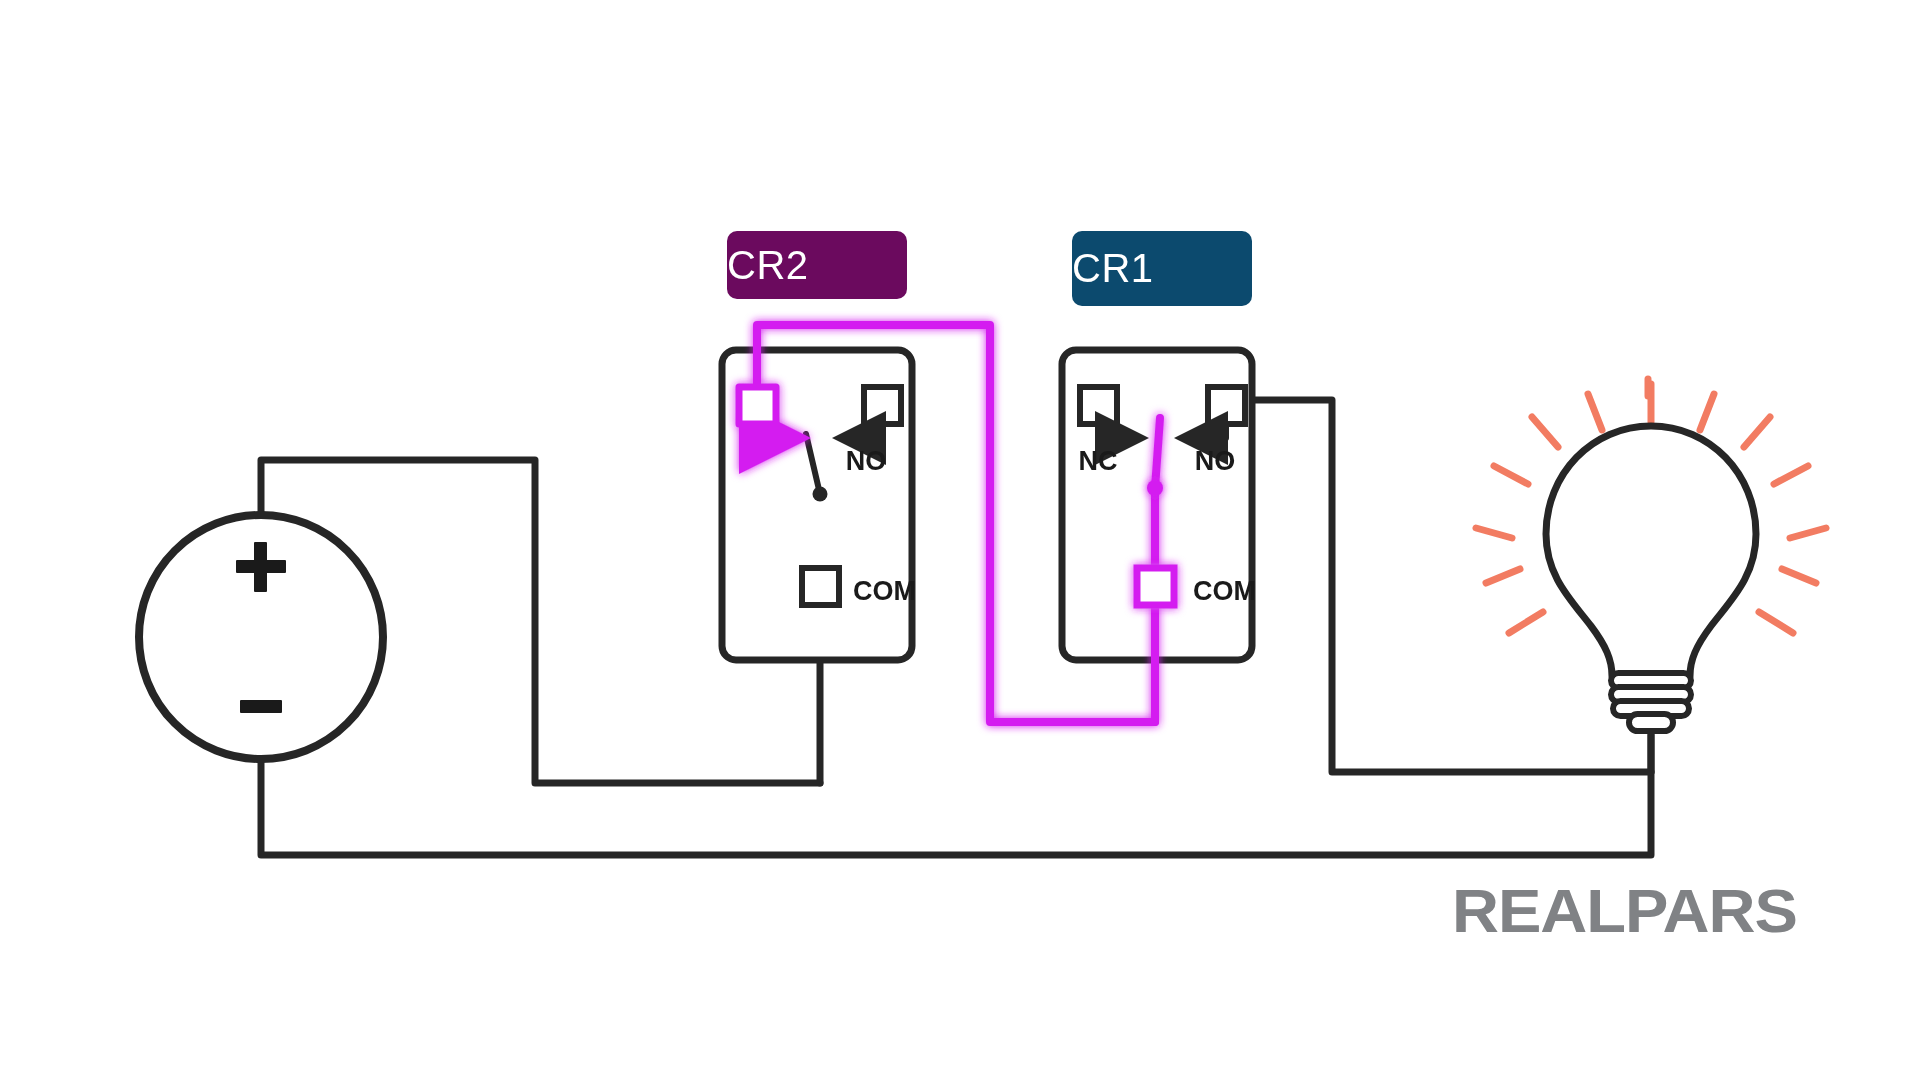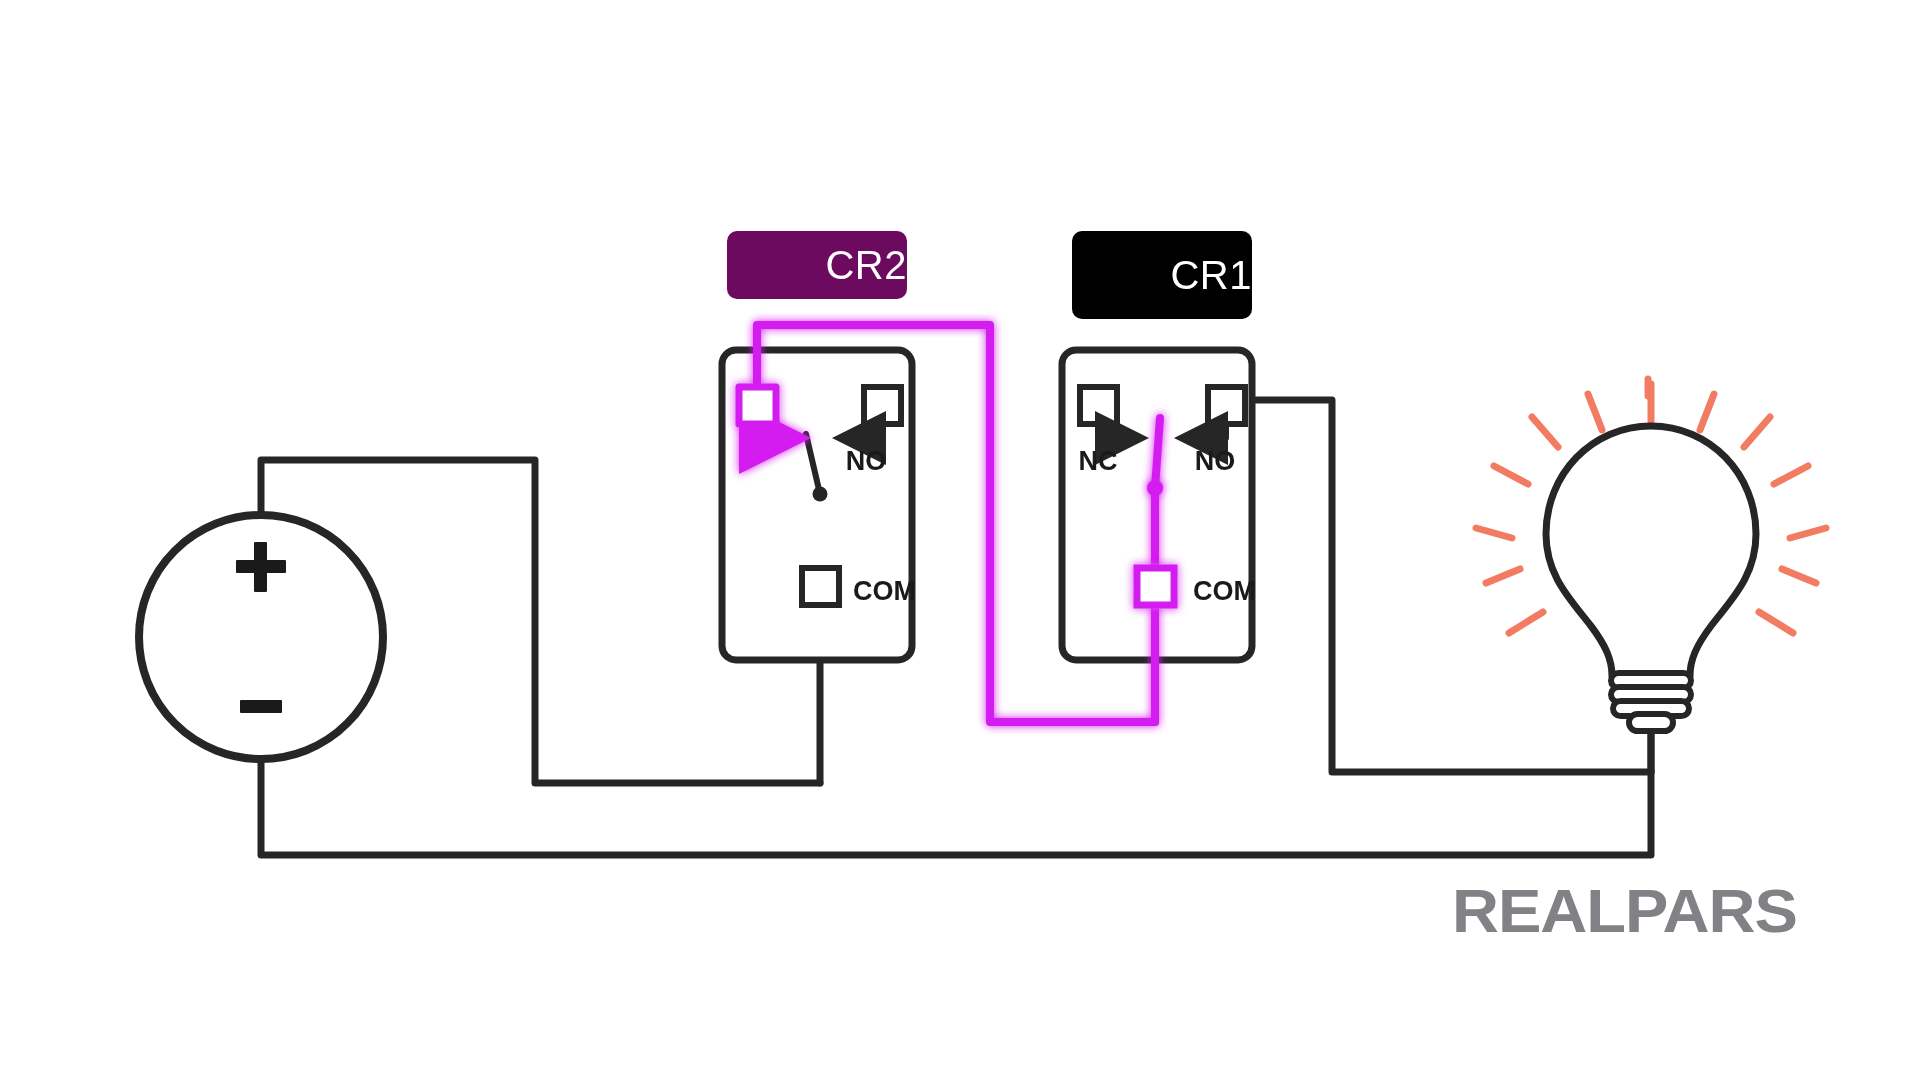--- a/index.html
+++ b/index.html
@@ -1,19 +1,19 @@
 <!DOCTYPE html>
 <html><head>
 <meta charset="utf-8">
 <style>
   html,body{margin:0;padding:0;background:#ffffff;}
   body{width:1920px;height:1080px;overflow:hidden;font-family:"Liberation Sans",sans-serif;}
   #stage{position:relative;width:1920px;height:1080px;background:#ffffff;}
   #stage svg{position:absolute;left:0;top:0;}
-  .badge{position:absolute;border-radius:10px;display:flex;align-items:center;justify-content:flex-end;
+  .badge{position:absolute;border-radius:10px;display:flex;align-items:center;justify-content:flex-start;
          color:#ffffff;font-family:"Liberation Sans",sans-serif;font-size:40px;font-weight:400;letter-spacing:.5px;}
   .logo{position:absolute;font-family:"Liberation Sans",sans-serif;font-size:62px;font-weight:bold;
         color:#808285;letter-spacing:-1px;transform:scaleX(1.05);transform-origin:left center;}
   .term-label{font-family:"Liberation Sans",sans-serif;font-size:27px;font-weight:bold;fill:#1a1a1a;}
 </style>
 </head>
 <body>
 
 <div id="stage">
 
@@ -154,21 +154,21 @@
         <rect x="1613" y="701" width="76" height="15" rx="7.5"></rect>
         <rect x="1629" y="714" width="44" height="17" rx="8.5"></rect>
       </g>
     </g>
   </svg>
 
   <div class="badge" style="left: 727px; top: 231px; width: 180px; height: 68px; background: rgb(107, 10, 94); color: rgb(255, 255, 255);">
     <span>CR2</span>
   </div>
 
-  <div class="badge" style="left: 1072px; top: 231px; width: 180px; height: 88px; background: #000000; color: rgb(255, 255, 255);">
+  <div class="badge" style="left: 1072px; top: 231px; width: 180px; height: 75px; background: #0c4a6e; color: rgb(255, 255, 255);">
     <span>CR1</span>
   </div>
 
   <div class="logo" style="left: 1452px; top: 875px; color: rgb(128, 130, 133);">
     <span style="display:inline-block;">REALPARS</span>
   </div>
 
 </div>
 
 </body></html>

